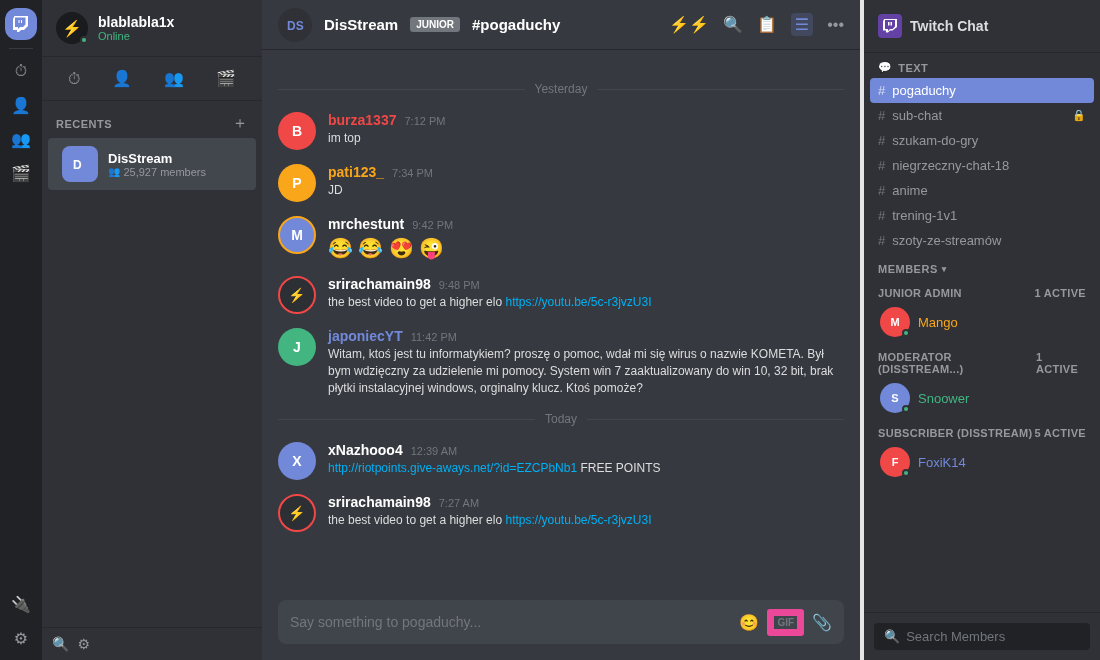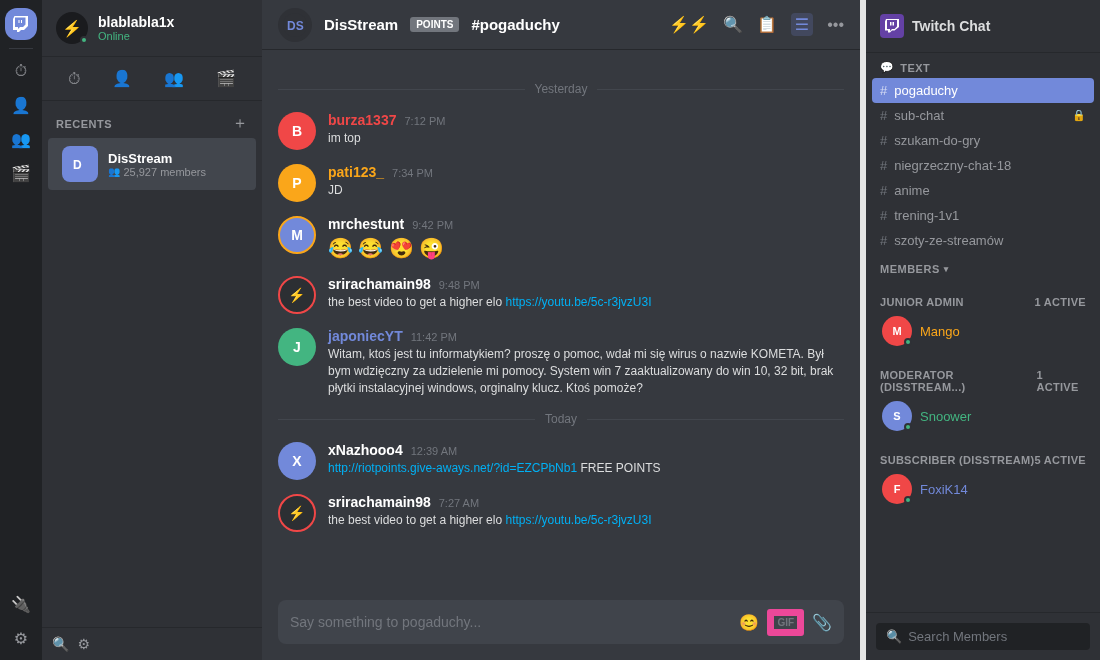--- a/index.html
+++ b/index.html
@@ -193,21 +193,21 @@
       color: #72767d; font-size: 10px; font-weight: 700;
       padding: 1px 3px; cursor: pointer;
     }
 
     
     #right-panel {
       width: 240px;
       background: #2f3136;
       height: 660px;
       display: flex; flex-direction: column;
-      border-left: 6px solid #e5e5e5;
+      border-left: 4px solid #e5e5e5;
     }
     .right-panel-header {
       padding: 14px;
       border-bottom: 1px solid #26282c;
       display: flex; align-items: center; gap: 8px;
     }
     .twitch-icon-box {
       width: 24px; height: 24px; background: #6441a5;
       border-radius: 4px; display: flex; align-items: center; justify-content: center;
       color: white; font-size: 12px;
@@ -236,21 +236,20 @@
       color: #96989d; font-size: 11px; font-weight: 600; text-transform: uppercase; letter-spacing: 0.5px;
       cursor: pointer;
     }
     .members-chevron { font-size: 9px; }
     .role-group { padding: 6px 8px 2px; }
     .role-label {
       color: #96989d; font-size: 11px; font-weight: 600; text-transform: uppercase;
       letter-spacing: 0.3px;
       display: flex; align-items: center; justify-content: space-between;
       padding: 2px 6px 4px;
-      margin-top: 9px;
     }
     .role-count { color: #96989d; font-size: 11px; }
     .member-item {
       display: flex; align-items: center; gap: 8px;
       padding: 4px 8px; border-radius: 4px; cursor: pointer;
     }
     .member-avatar {
       width: 30px; height: 30px; border-radius: 50%;
       background: #7289da; display: flex; align-items: center; justify-content: center;
       font-size: 11px; color: white; font-weight: bold; flex-shrink: 0;
@@ -349,21 +348,21 @@
 
 <div id="main-chat">
   <div class="chat-header">
     <div class="server-icon">
       <svg width="24" height="24" viewBox="0 0 24 24">
         <rect width="24" height="24" rx="12" fill="#2f3136"></rect>
         <text x="4" y="17" font-size="12" font-weight="bold" fill="#7289da">DS</text>
       </svg>
     </div>
     <span class="server-name">DisStream</span>
-    <span class="offline-badge">POINTS</span>
+    <span class="offline-badge">JUNIOR</span>
     <span class="channel-name-header">#pogaduchy</span>
     <div class="header-actions">
       <span class="header-icon">⚡⚡</span>
       <span class="header-icon">🔍</span>
       <span class="header-icon">📋</span>
       <span class="header-icon active">☰</span>
       <span class="header-icon">•••</span>
     </div>
   </div>
 

